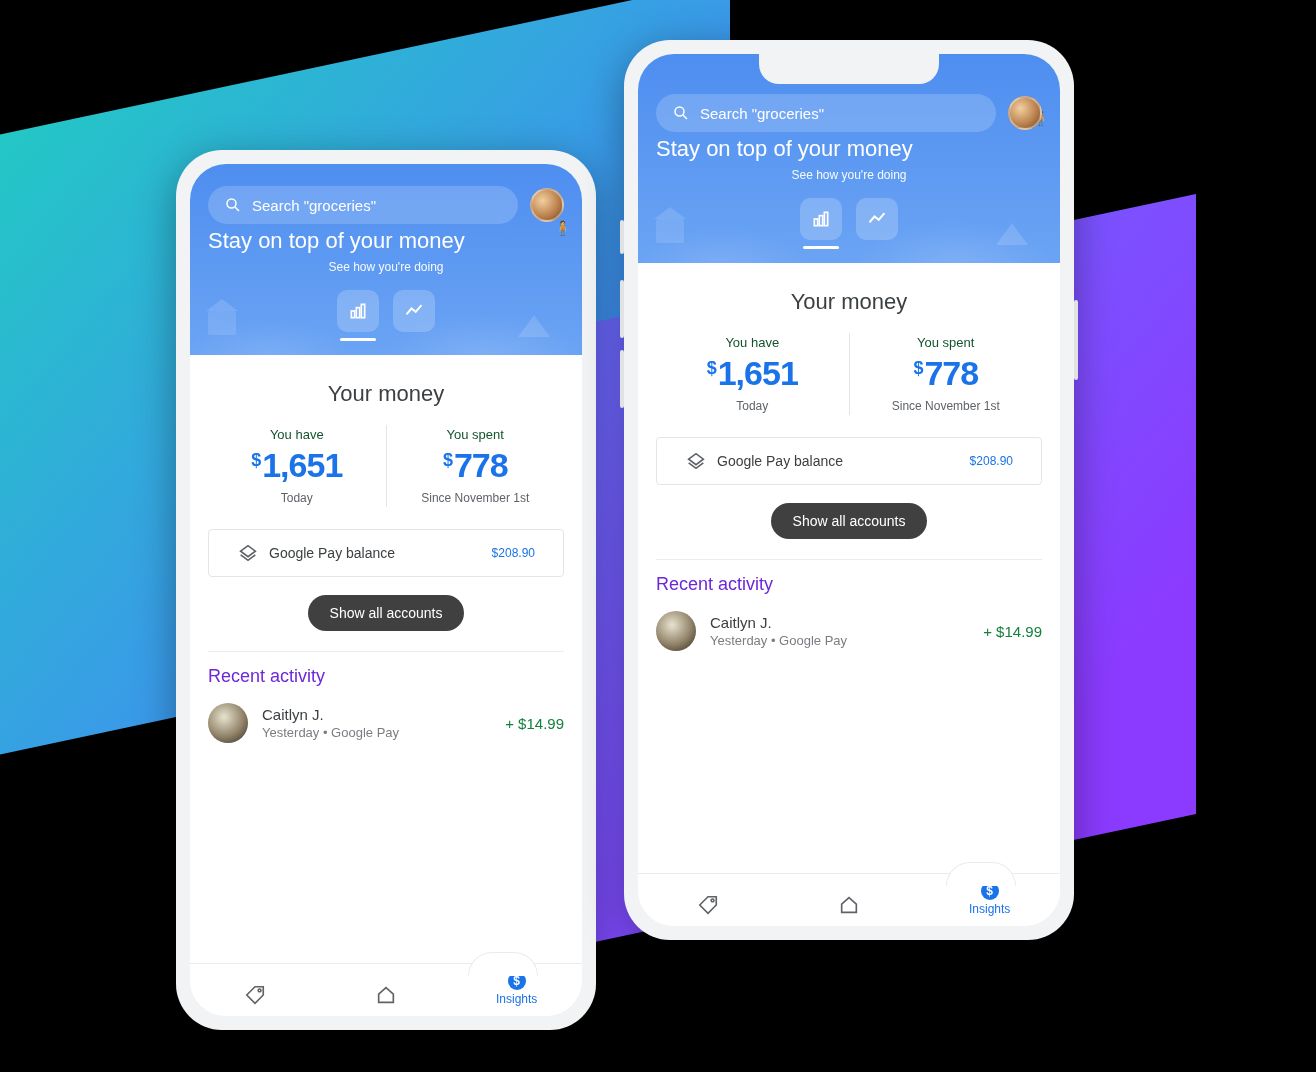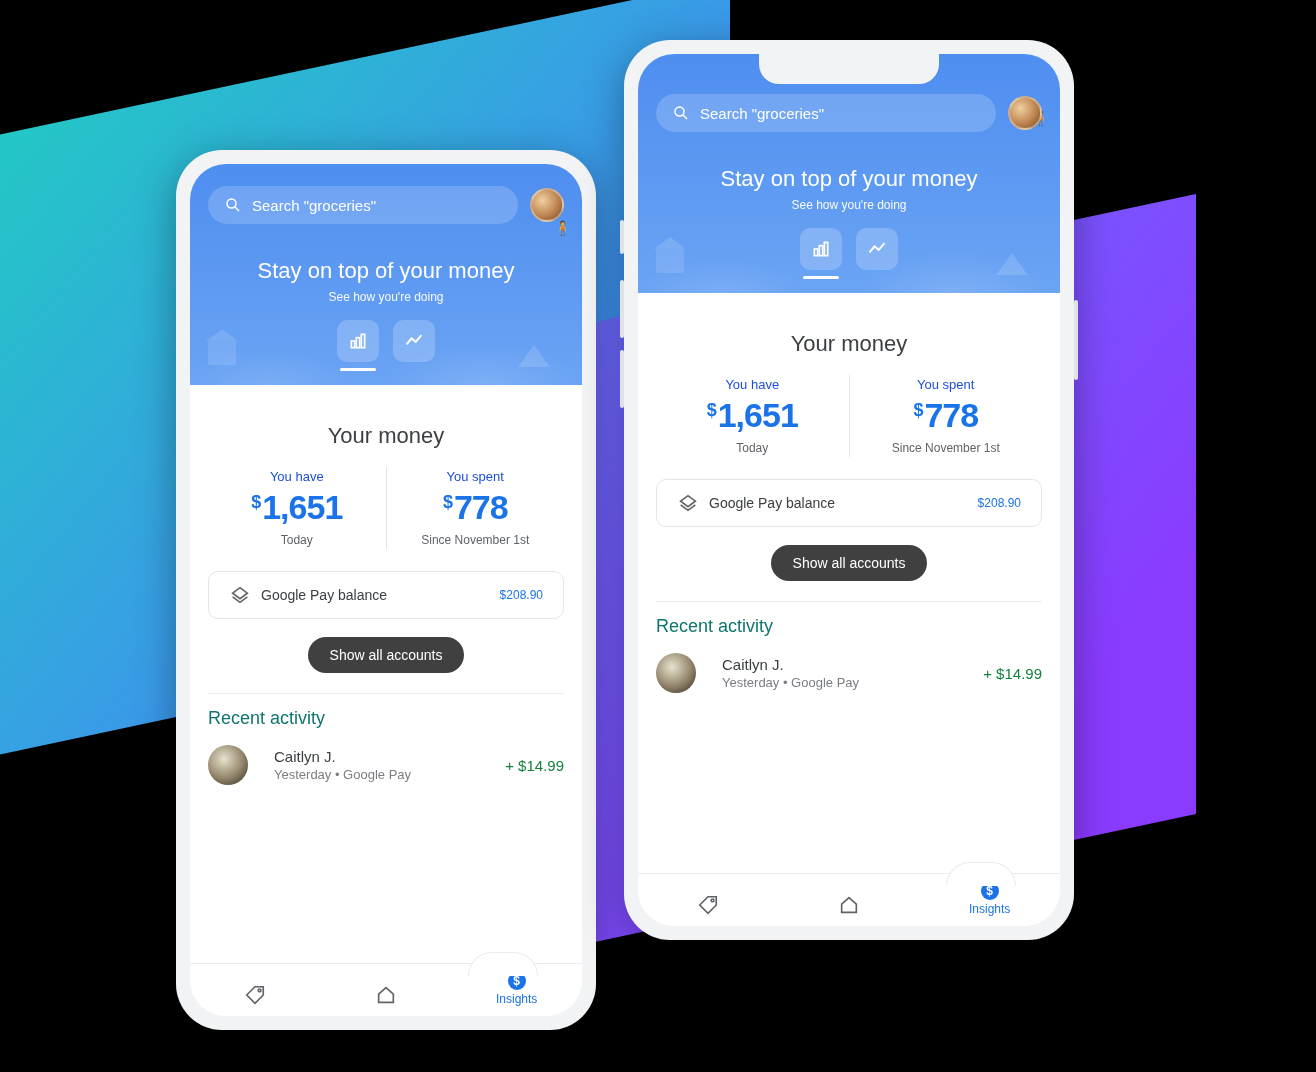--- a/index.html
+++ b/index.html
@@ -101,62 +101,62 @@
   .search-pill {
     flex:1; display:flex; align-items:center; gap:10px;
     background: rgba(255,255,255,0.18);
     border-radius: 999px;
     padding: 10px 16px;
     color: #fff; font-size: 15px;
   }
   .search-pill svg { width:18px; height:18px; }
   .avatar { width:34px; height:34px; border-radius:50%; background: radial-gradient(circle at 35% 35%, #f2cfa0, #b87e4a 60%, #6a4425); border:2px solid rgba(255,255,255,.4); }
 
-  .hero h2 { text-align:center; font-weight:400; font-size:22px; margin-top:34px; position:relative; z-index:2; }
+  .hero h2 { font-weight:400; font-size:22px; margin-top:4px; position:relative; z-index:2; }
   .hero p.sub { text-align:center; font-size:12px; opacity:.95; margin-top:6px; position:relative; z-index:2; }
 
   .hero-tabs { display:flex; justify-content:center; gap:14px; margin-top:16px; position:relative; z-index:2; }
   .hero-tab {
     width:42px; height:42px; border-radius:10px;
     background: rgba(255,255,255,0.20);
     display:flex; align-items:center; justify-content:center;
   }
   .underline { width:36px; height:3px; background:#fff; border-radius:2px; margin:6px auto 0; }
 
   .body { flex:1; padding: 18px 18px 0 18px; overflow:hidden; }
-  h3.section-title { text-align:center; font-weight:400; color:#3c4043; font-size:22px; margin: 20px 0 18px; }
+  h3.section-title { text-align:center; font-weight:400; color:#3c4043; font-size:22px; margin: 8px 0 18px; }
 
   .money-row { display:flex; align-items:stretch; justify-content:center; gap:0; }
   .money-col { flex:1; text-align:center; padding: 2px 8px; }
   .money-div { width:1px; background:#e2e4e7; }
-  .money-label { color:#1d4ed8; font-size:13px; font-weight:500; }
+  .money-label { color:#14532d; font-size:13px; font-weight:500; }
   .money-amount { color:#1a73e8; font-size:34px; font-weight:700; margin-top:4px; letter-spacing:-1px; }
   .money-amount .cur { font-size:18px; vertical-align: top; position:relative; top:4px; margin-right:2px; }
   .money-when { color:#5f6368; font-size:12px; margin-top:6px; }
 
   .balance-card {
-    border:1px solid #e3e5e8; border-radius:10px;
+    border:1px solid #e3e5e8; border-radius:4px;
     display:flex; align-items:center; justify-content:space-between;
-    padding:12px 20px; margin-top:22px;
+    padding:12px 28px; margin-top:22px;
   }
   .balance-left { display:flex; align-items:center; gap:10px; color:#3c4043; font-size:14px; }
   .balance-val { color:#1a73e8; font-size:12px; font-weight:500; }
   .gp-glyph { width:22px; height:22px; }
 
   .pill-btn {
     display:block; margin:18px auto 0;
     background:#404040; color:#fff; border:none; border-radius:999px;
     padding:10px 22px; font-size:14px; font-weight:500;
   }
 
   hr.thin { border:none; border-top:1px solid #ececee; margin:20px 0 14px; }
 
-  h4.ra-title { color:#0f766e; font-size:18px; font-weight:400; margin-bottom:16px; }
-
-  .act-row { display:flex; align-items:center; gap:26px; }
+  h4.ra-title { color:#6d28d9; font-size:18px; font-weight:400; margin-bottom:16px; }
+
+  .act-row { display:flex; align-items:center; gap:14px; }
   .act-avatar { width:40px; height:40px; border-radius:50%; background: radial-gradient(circle at 40% 35%, #e8e3cf, #918369 55%, #2b271f); }
   .act-main { flex:1; }
   .act-name { color:#3c4043; font-size:15px; font-weight:500; }
   .act-meta { color:#7a7d82; font-size:13px; margin-top:2px; }
   .act-amt { color:#15803d; font-size:15px; font-weight:400; }
 
   .navbar {
     position:relative;
     display:flex; align-items:flex-end; justify-content:space-around;
     border-top:1px solid #e9ebee;

